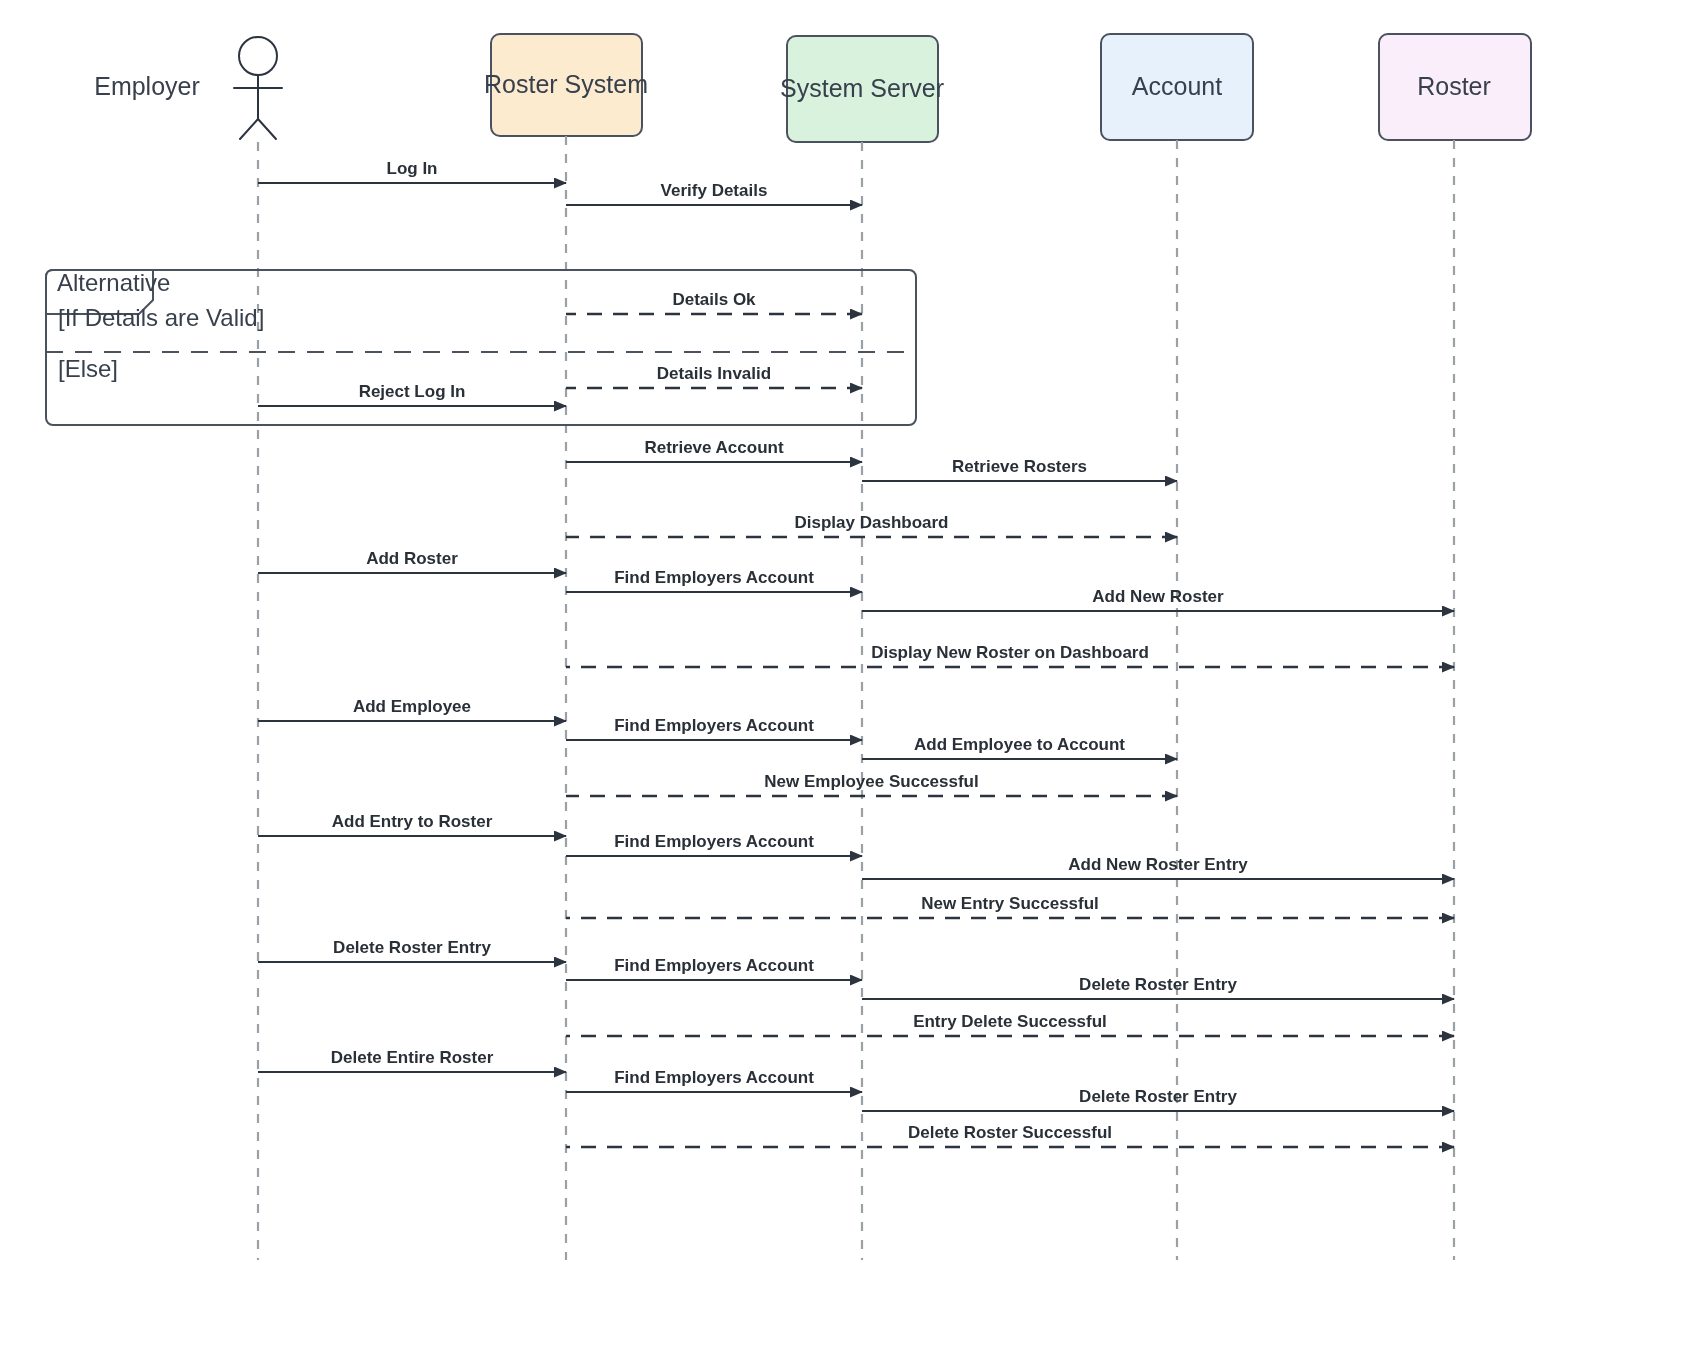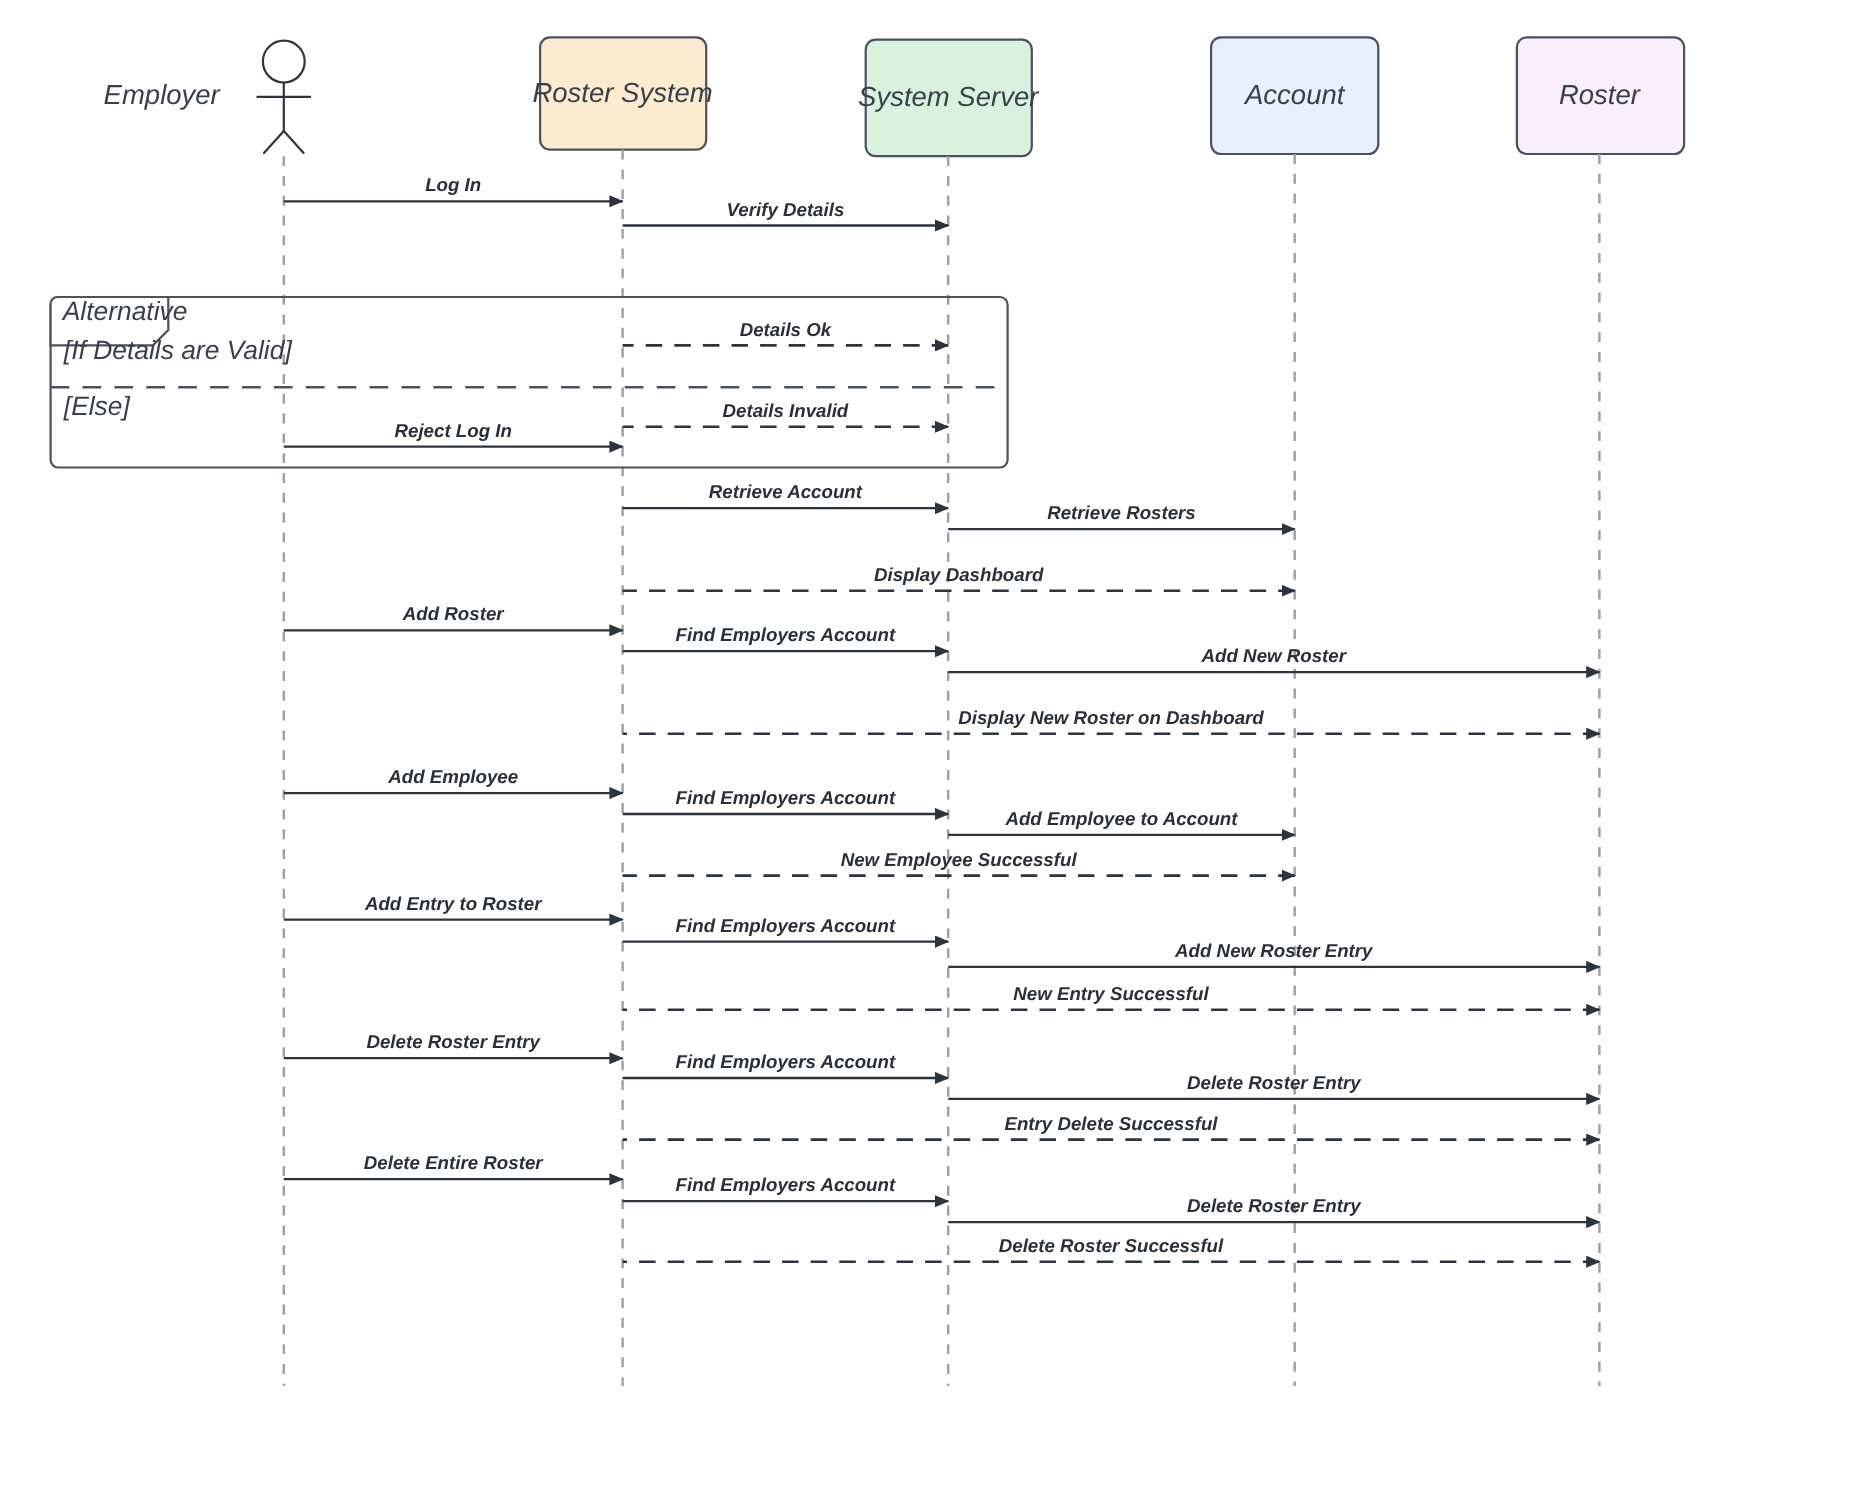--- a/index.html
+++ b/index.html
@@ -10,21 +10,20 @@
   body {
     width: 1694px;
     height: 1361px;
     font-family: "Liberation Sans", sans-serif;
     overflow: hidden;
   }
   #diagram-root {
     position: relative;
     width: 1694px;
     height: 1079px;
-    font-style: italic;
   }
   svg#seq {
     display: block;
     width: 1694px;
     height: 1361px;
   }
   .lifeline {
     stroke: #9aa0a6;
     stroke-width: 2.2;
     stroke-dasharray: 9 9;

